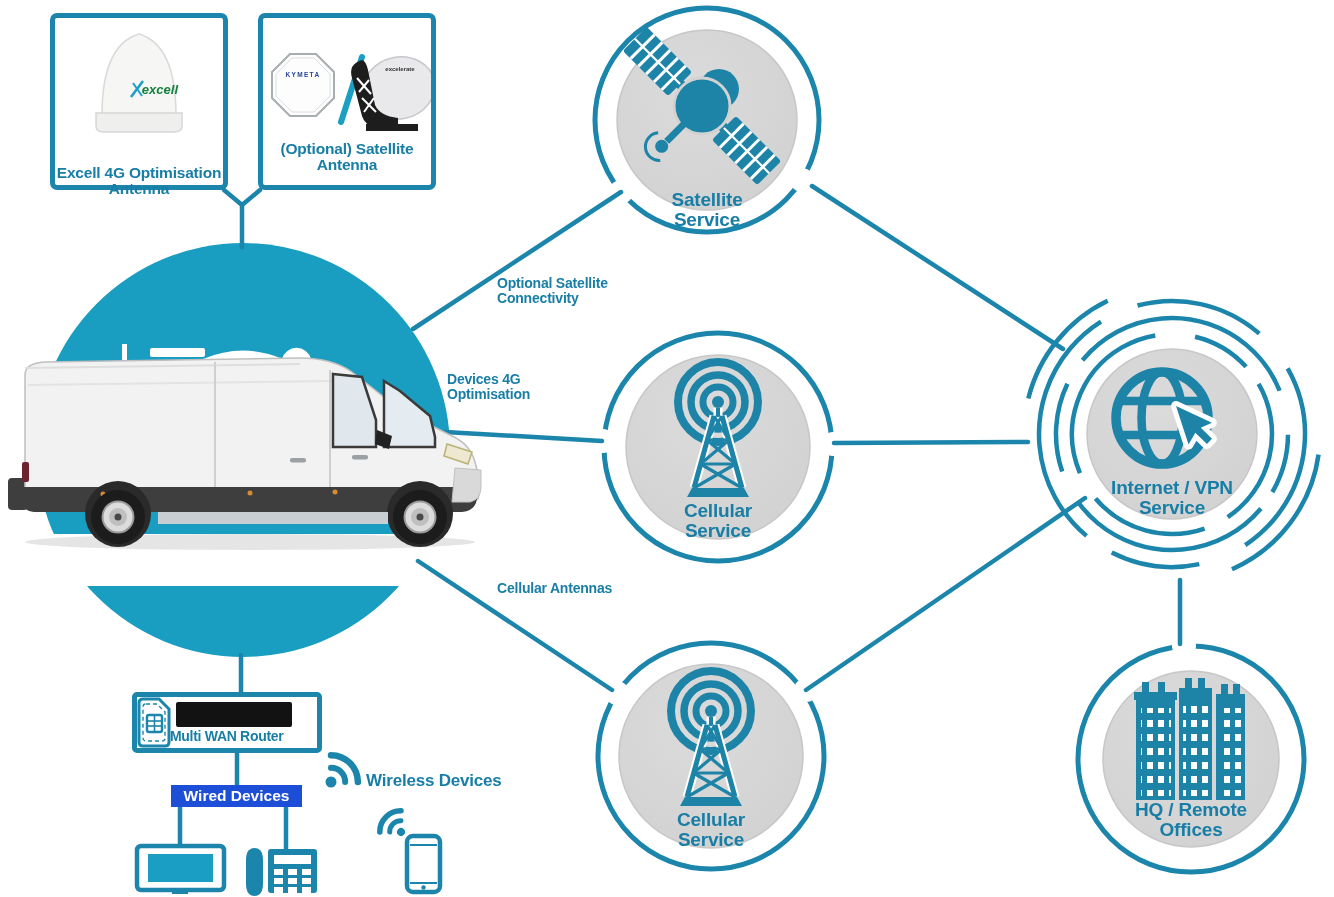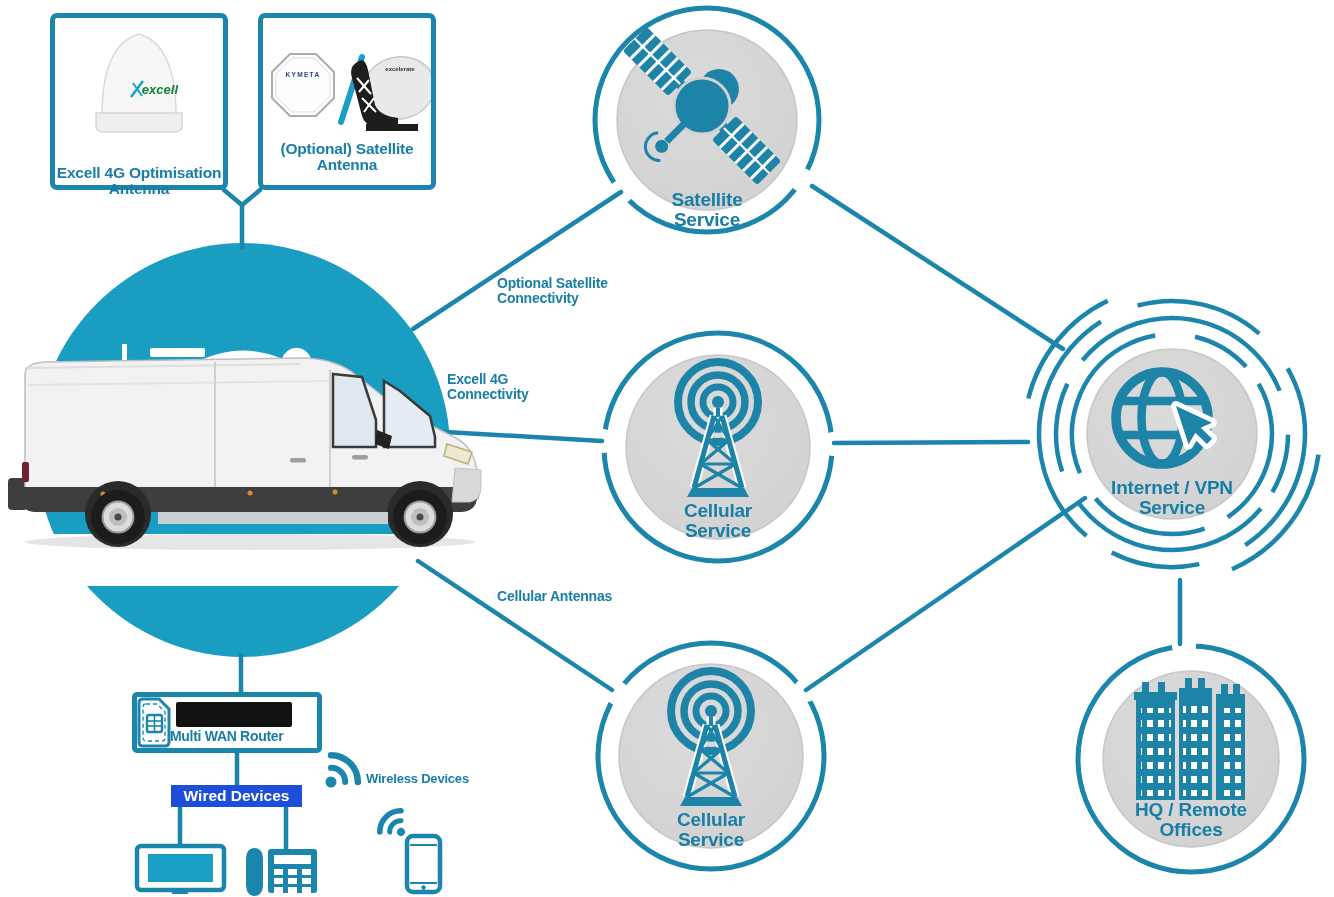--- a/index.html
+++ b/index.html
@@ -10,22 +10,22 @@
   .node-lbl{font-size:19px;text-align:center;}
   .link-lbl{font-size:14px;}
   .cap-lbl{font-size:15.5px;text-align:center;}
   .eqbox{position:absolute;border:5px solid #1b85ab;border-radius:7px;background:transparent;}
   .wired-badge{position:absolute;background:#1d4ed8;color:#ffffff;text-align:center;
                font-weight:700;font-size:15.5px;line-height:22px;}
   .logo-excell{position:absolute;font-size:13px;font-style:italic;font-weight:700;color:#15803d;text-align:right;}
   .logo-kymeta{position:absolute;font-size:6.5px;font-weight:700;letter-spacing:1.3px;color:#2a4494;text-align:center;}
   .logo-dish{position:absolute;font-size:6px;font-weight:700;color:#333333;text-align:center;}
   .router-lbl{font-size:14px;text-align:left;letter-spacing:-0.3px;}
-  .wireless-lbl{font-size:13px;white-space:nowrap;}
-  .cell-ant-lbl{white-space:nowrap;margin-top:8px;}
+  .wireless-lbl{font-size:17px;white-space:nowrap;}
+  .cell-ant-lbl{white-space:nowrap;}
 </style>
 </head>
 <body>
 
 <div id="stage">
 
 <svg id="scene" width="1334" height="897" viewBox="0 0 1334 897">
   <defs>
     <pattern id="bw" width="11" height="14" patternUnits="userSpaceOnUse">
       <rect x="0" y="0" width="6" height="7" fill="#ffffff"></rect>
@@ -337,21 +337,21 @@
 <div class="eqbox" style="left:258px;top:13px;width:168px;height:167px;"></div>
 
 <div class="lbl cap-lbl" style="left:54px;top:125px;width:170px;margin-top:40px;">Excell 4G Optimisation Antenna</div>
 <div class="lbl cap-lbl" style="left:262px;top:141px;width:170px;">(Optional) Satellite Antenna</div>
 
 <div class="logo-excell" style="left:100px;top:82px;width:78px;">excell</div>
 <div class="logo-kymeta" style="left:273px;top:71px;width:60px;">KYMETA</div>
 <div class="logo-dish" style="left:374px;top:66px;width:52px;">excelerate</div>
 
 <div class="lbl link-lbl" style="left:497px;top:276px;width:178px;">Optional Satellite Connectivity</div>
-<div class="lbl link-lbl" style="left:447px;top:372px;width:135px;">Excell 4G Connectivity</div>
+<div class="lbl link-lbl" style="left:447px;top:372px;width:135px;">Devices 4G Optimisation</div>
 <div class="lbl link-lbl cell-ant-lbl" style="left:497px;top:581px;width:220px;">Cellular Antennas</div>
 
 <div class="lbl node-lbl" style="left:652px;top:190px;width:110px;">Satellite Service</div>
 <div class="lbl node-lbl" style="left:663px;top:501px;width:110px;">Cellular Service</div>
 <div class="lbl node-lbl" style="left:656px;top:810px;width:110px;">Cellular Service</div>
 <div class="lbl node-lbl" style="left:1116px;top:800px;width:150px;">HQ / Remote Offices</div>
 <div class="lbl node-lbl" style="left:1097px;top:478px;width:150px;">Internet / VPN Service</div>
 
 <div class="eqbox" style="left:132px;top:692px;width:180px;height:51px;border-width:5px;border-radius:5px;"></div>
 <div class="lbl router-lbl" style="left:170px;top:729px;width:130px;">Multi WAN Router</div>

